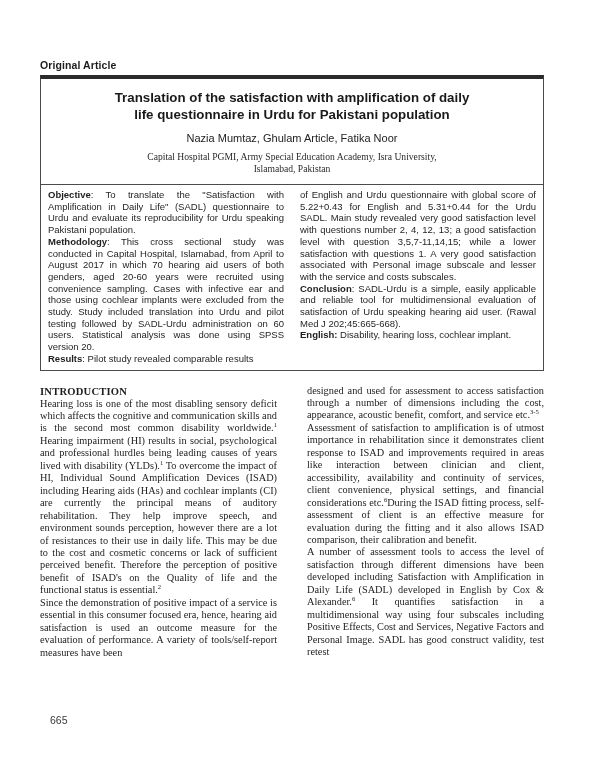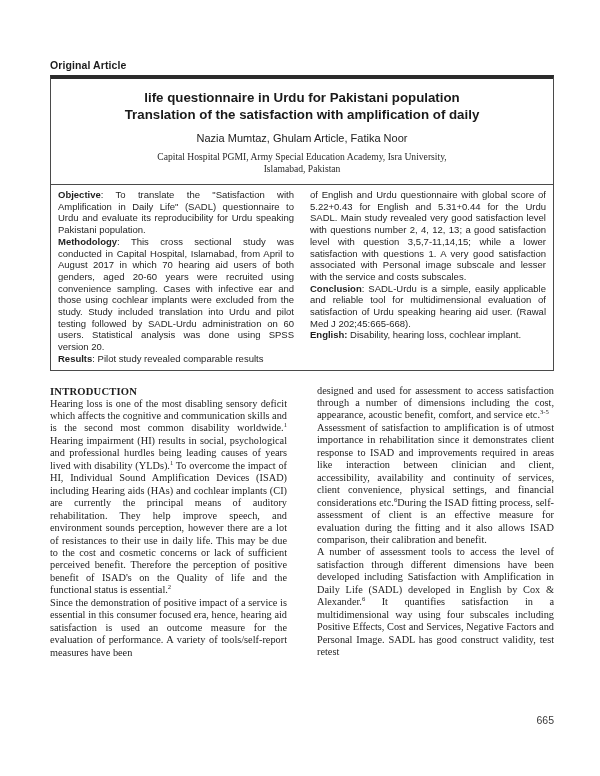--- a/index.html
+++ b/index.html
@@ -19,21 +19,21 @@
     position: relative;
     width: 600px;
     height: 776px;
     background: #ffffff;
     box-sizing: border-box;
     padding: 0;
   }
 
   .content {
     position: absolute;
-    left: 50px;
+    left: 40px;
     top: 0;
     width: 504px;
   }
 
   
   .kicker {
     font-family: "Liberation Sans", sans-serif;
     font-weight: bold;
     font-size: 10.5px;
     letter-spacing: 0.1px;
@@ -132,41 +132,41 @@
     line-height: 0;
   }
 
   
   .footer {
     position: absolute;
     left: 50px;
     right: 46px;
     top: 714px;
     display: flex;
-    justify-content: flex-end;
+    justify-content: space-between;
     align-items: baseline;
     font-family: "Liberation Sans", sans-serif;
     font-size: 9.6px;
     color: #3a3a3a;
   }
   .footer-page { font-size: 10.5px; }
   .footer-journal { font-size: 9.3px; }
 </style>
 </head>
 <body>
 
 <div class="page">
   <div class="content">
 
     <div class="kicker">Original Article</div>
 
     <div class="title-box">
       <div class="article-title">
+        <span class="tl">Translation of the satisfaction with amplification of daily</span>
         <span class="tl">life questionnaire in Urdu for Pakistani population</span>
-        <span class="tl">Translation of the satisfaction with amplification of daily</span>
       </div>
       <div class="authors">Nazia Mumtaz, Ghulam Article, Fatika Noor</div>
       <div class="affiliation">
         <span class="al">Capital Hospital PGMI, Army Special Education Academy, Isra University,</span>
         <span class="al">Islamabad, Pakistan</span>
       </div>
     </div>
 
     <div class="abstract-box">
       <div class="abs-col">

